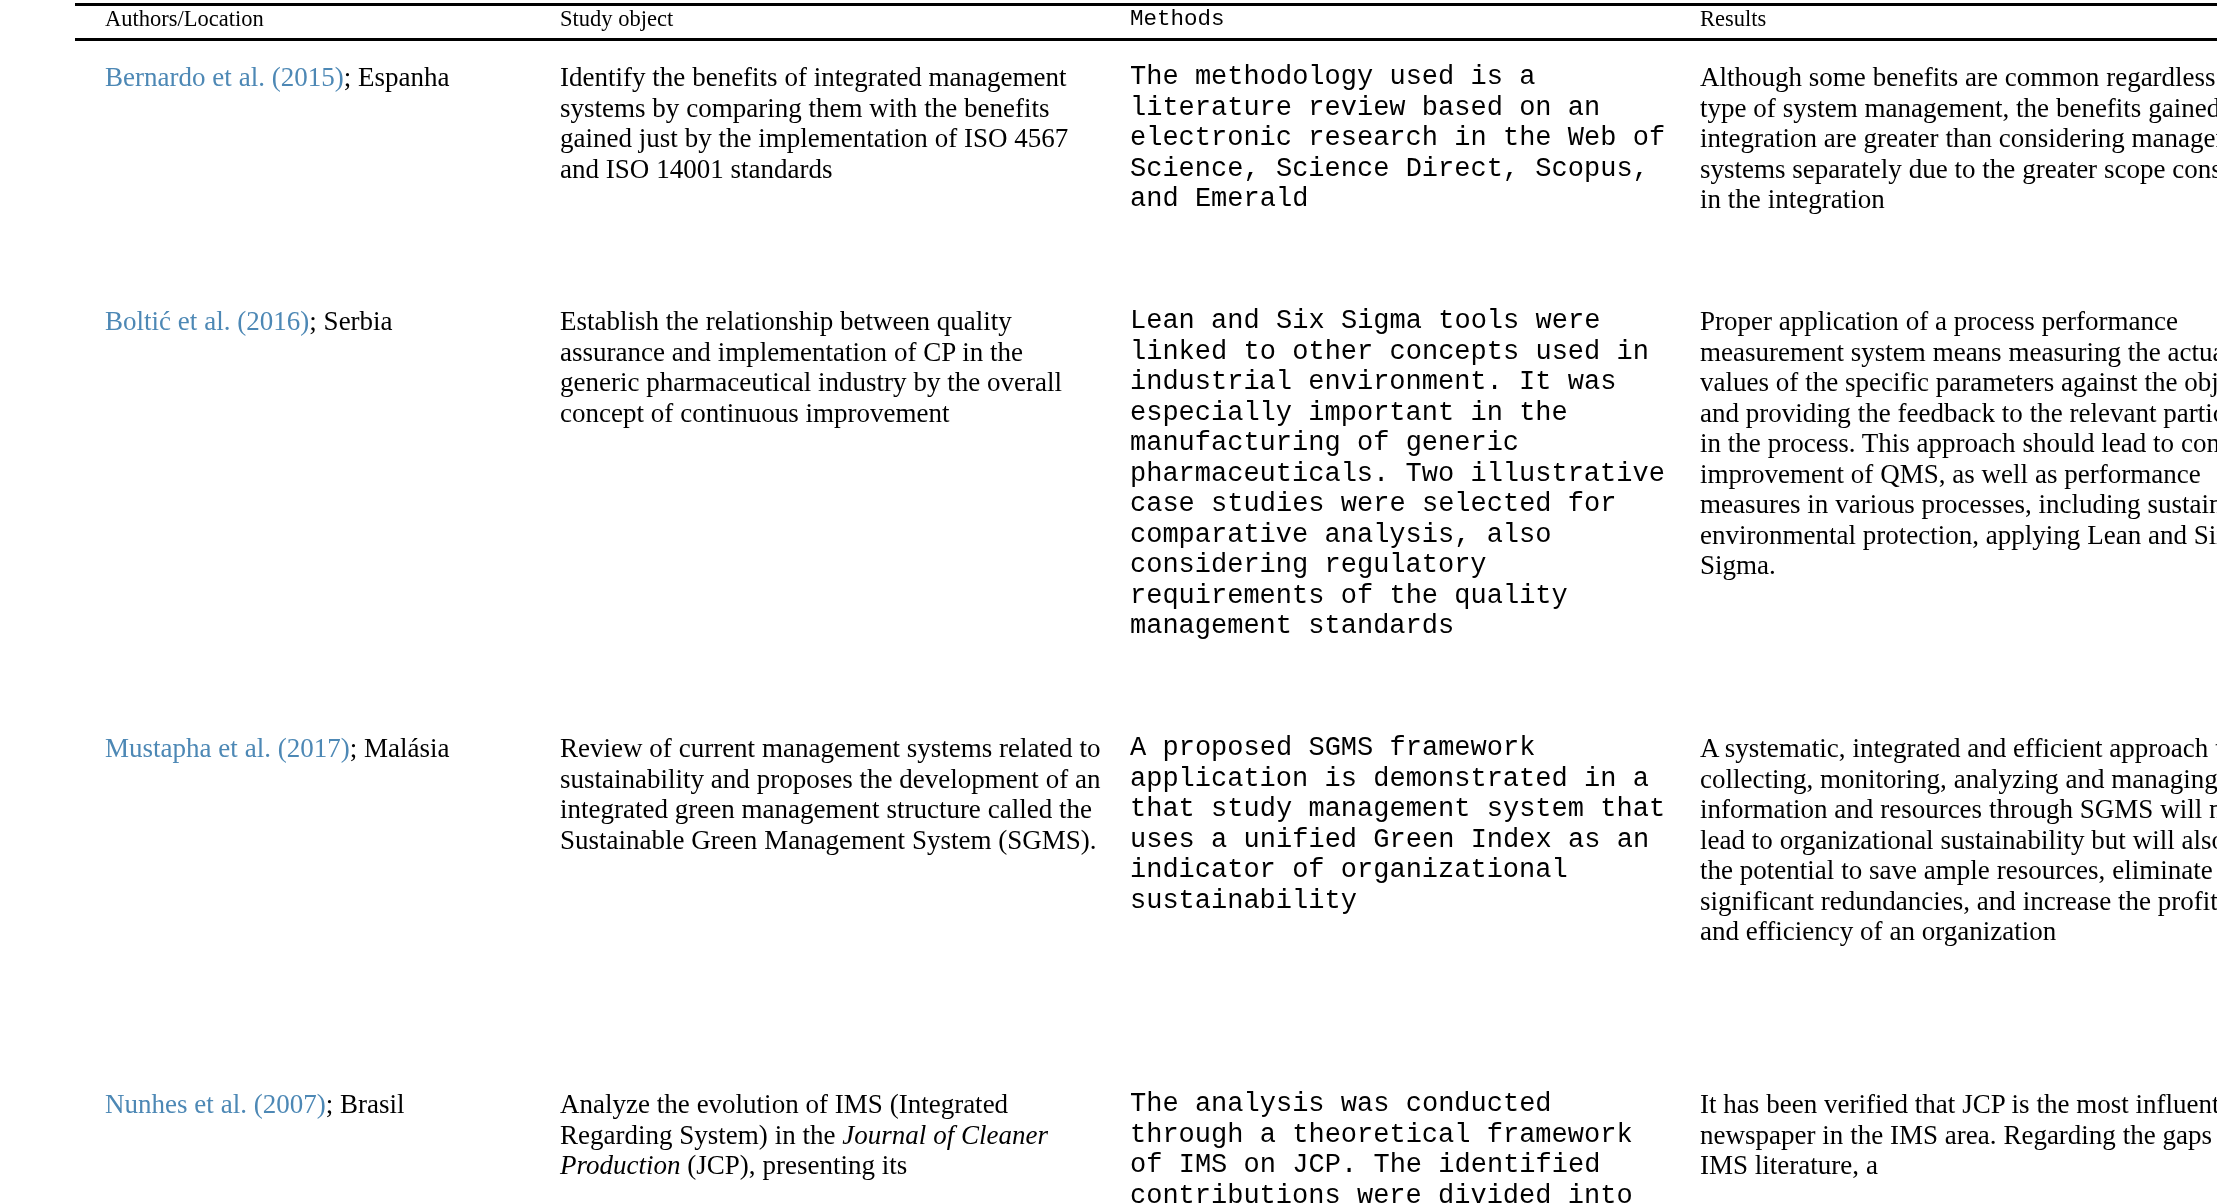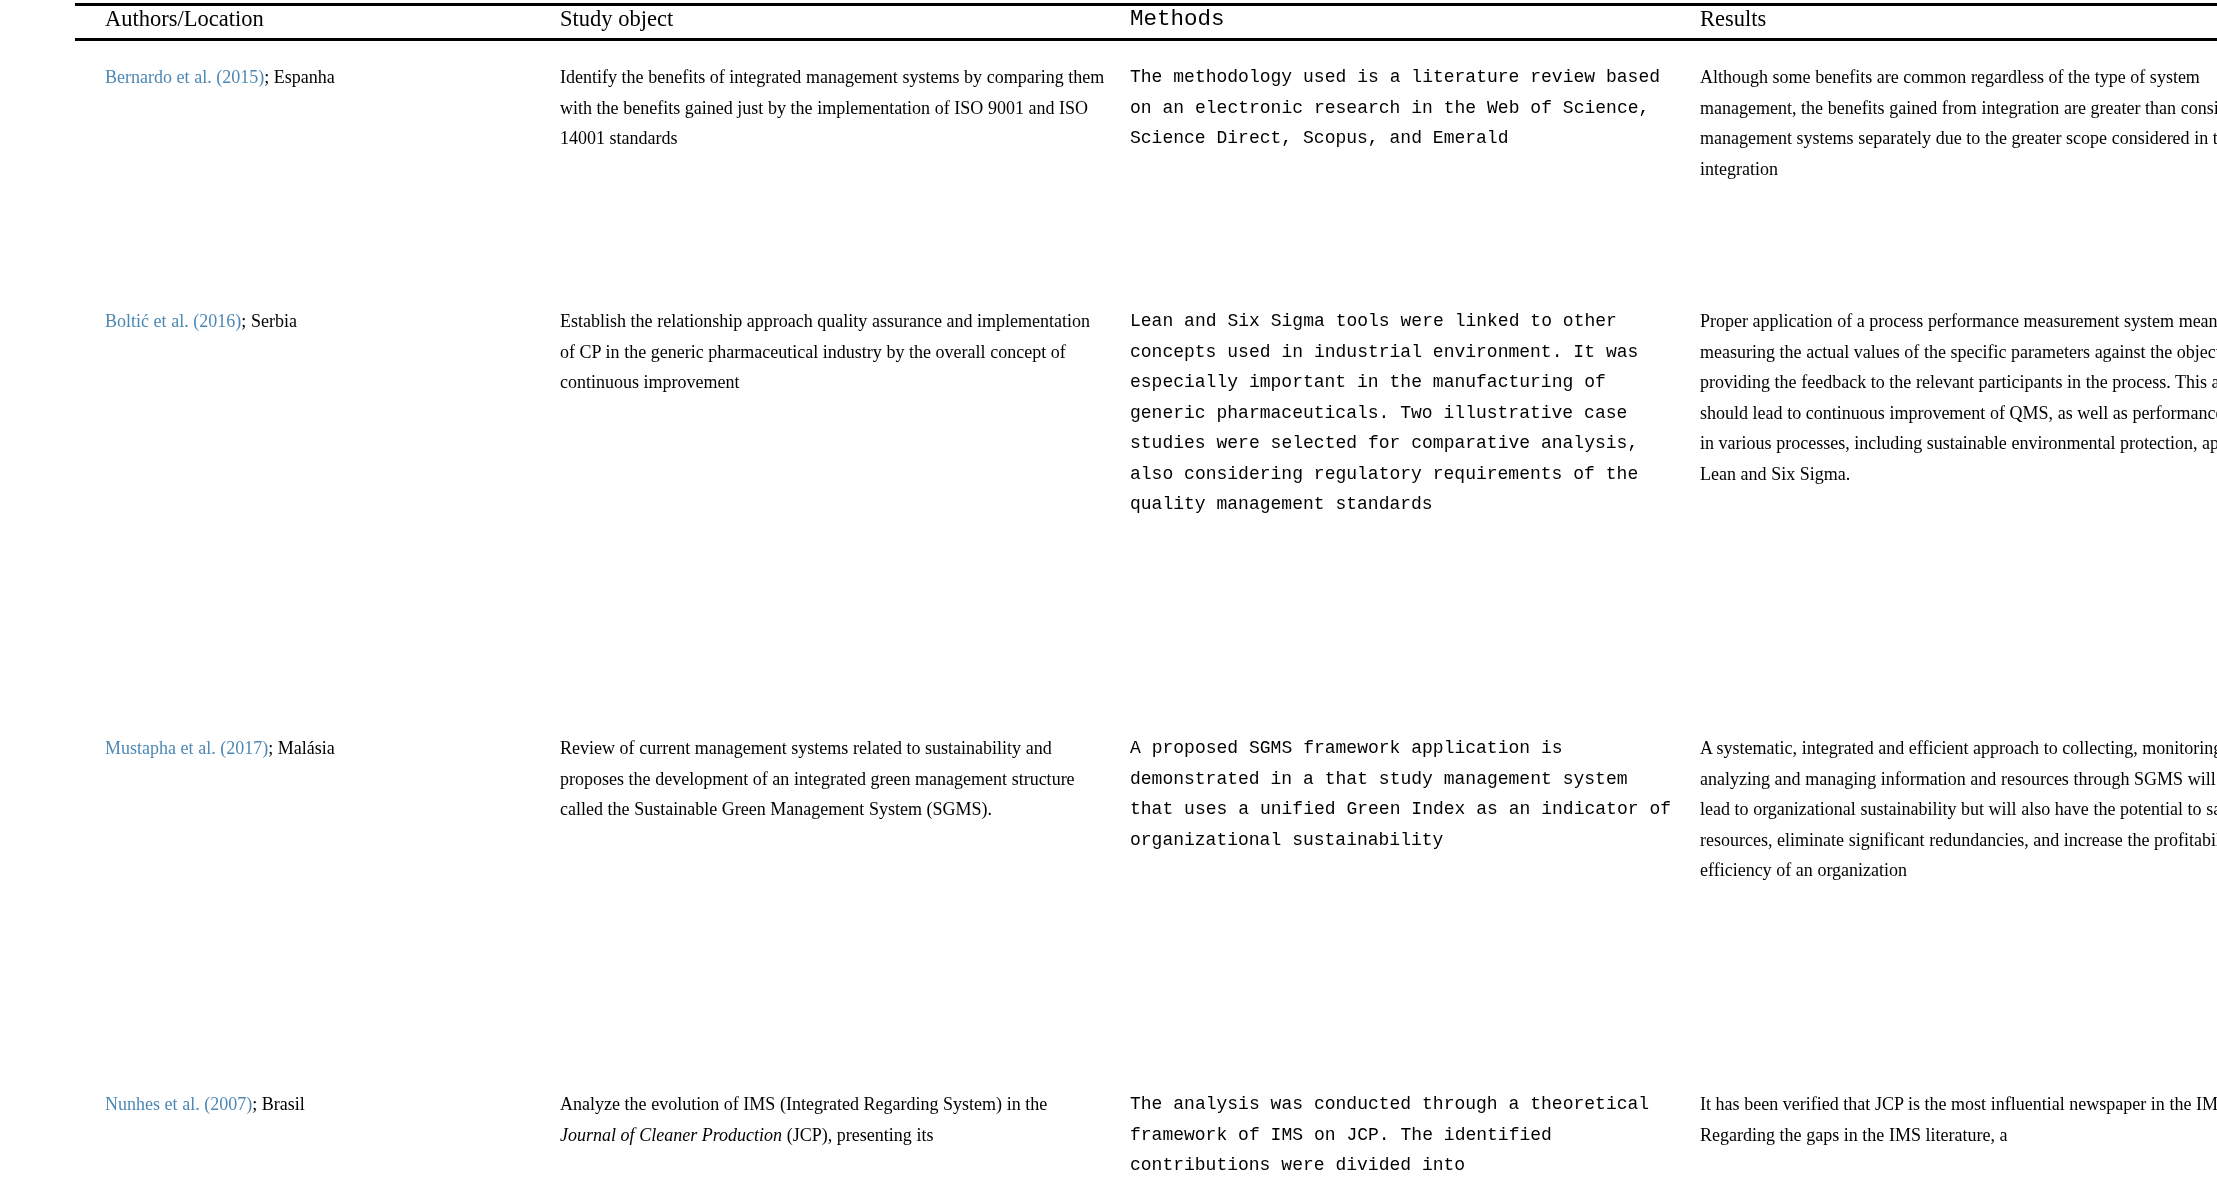--- a/index.html
+++ b/index.html
@@ -43,21 +43,21 @@
   .head-row {
     position: absolute;
     top: 6px;
     left: 0;
     width: 2217px;
     height: 32px;
   }
 
   .cell {
     position: absolute;
-    font-size: 18px;
+    font-size: 27px;
     line-height: 30.5px;
     text-align: left;
     white-space: normal;
     word-spacing: 0.1px;
   }
 
   .head-cell {
     font-size: 22.5px;
     line-height: 26px;
     color: #000000;
@@ -99,32 +99,32 @@
       <div class="cell head-cell col-authors">Authors/Location</div>
       <div class="cell head-cell col-study">Study object</div>
       <div class="cell head-cell col-methods">Methods</div>
       <div class="cell head-cell col-results">Results</div>
     </div>
 
     <div class="body-row" style="top:62px;">
       <div class="cell col-authors">
         <a class="author-link">Bernardo et al. (2015)</a><span class="author-loc">; Espanha</span>
       </div>
-      <div class="cell col-study">Identify the benefits of integrated management systems by comparing them with the benefits gained just by the implementation of ISO 9001 and ISO 14001 standards</div>
+      <div class="cell col-study">Identify the benefits of integrated management systems by comparing them with the benefits gained just by the implementation of ISO 4567 and ISO 14001 standards</div>
       <div class="cell col-methods">The methodology used is a literature review based on an electronic research in the Web of Science, Science Direct, Scopus, and Emerald</div>
       <div class="cell col-results">
         <span class="cell-text">Although some benefits are common regardless of the type of system management, the benefits gained from integration are greater than considering management systems separately due to the greater scope considered in the integration</span>
       </div>
     </div>
 
     <div class="body-row" style="top:306px;">
       <div class="cell col-authors">
         <a class="author-link">Boltić et al. (2016)</a><span class="author-loc">; Serbia</span>
       </div>
-      <div class="cell col-study">Establish the relationship approach quality assurance and implementation of CP in the generic pharmaceutical industry by the overall concept of continuous improvement</div>
+      <div class="cell col-study">Establish the relationship between quality assurance and implementation of CP in the generic pharmaceutical industry by the overall concept of continuous improvement</div>
       <div class="cell col-methods">Lean and Six Sigma tools were linked to other concepts used in industrial environment. It was especially important in the manufacturing of generic pharmaceuticals. Two illustrative case studies were selected for comparative analysis, also considering regulatory requirements of the quality management standards</div>
       <div class="cell col-results">
         <span class="cell-text">Proper application of a process performance measurement system means measuring the actual values of the specific parameters against the objectives and providing the feedback to the relevant participants in the process. This approach should lead to continuous improvement of QMS, as well as performance measures in various processes, including sustainable environmental protection, applying Lean and Six Sigma.</span>
       </div>
     </div>
 
     <div class="body-row" style="top:733px;">
       <div class="cell col-authors">
         <a class="author-link">Mustapha et al. (2017)</a><span class="author-loc">; Malásia</span>
       </div>

